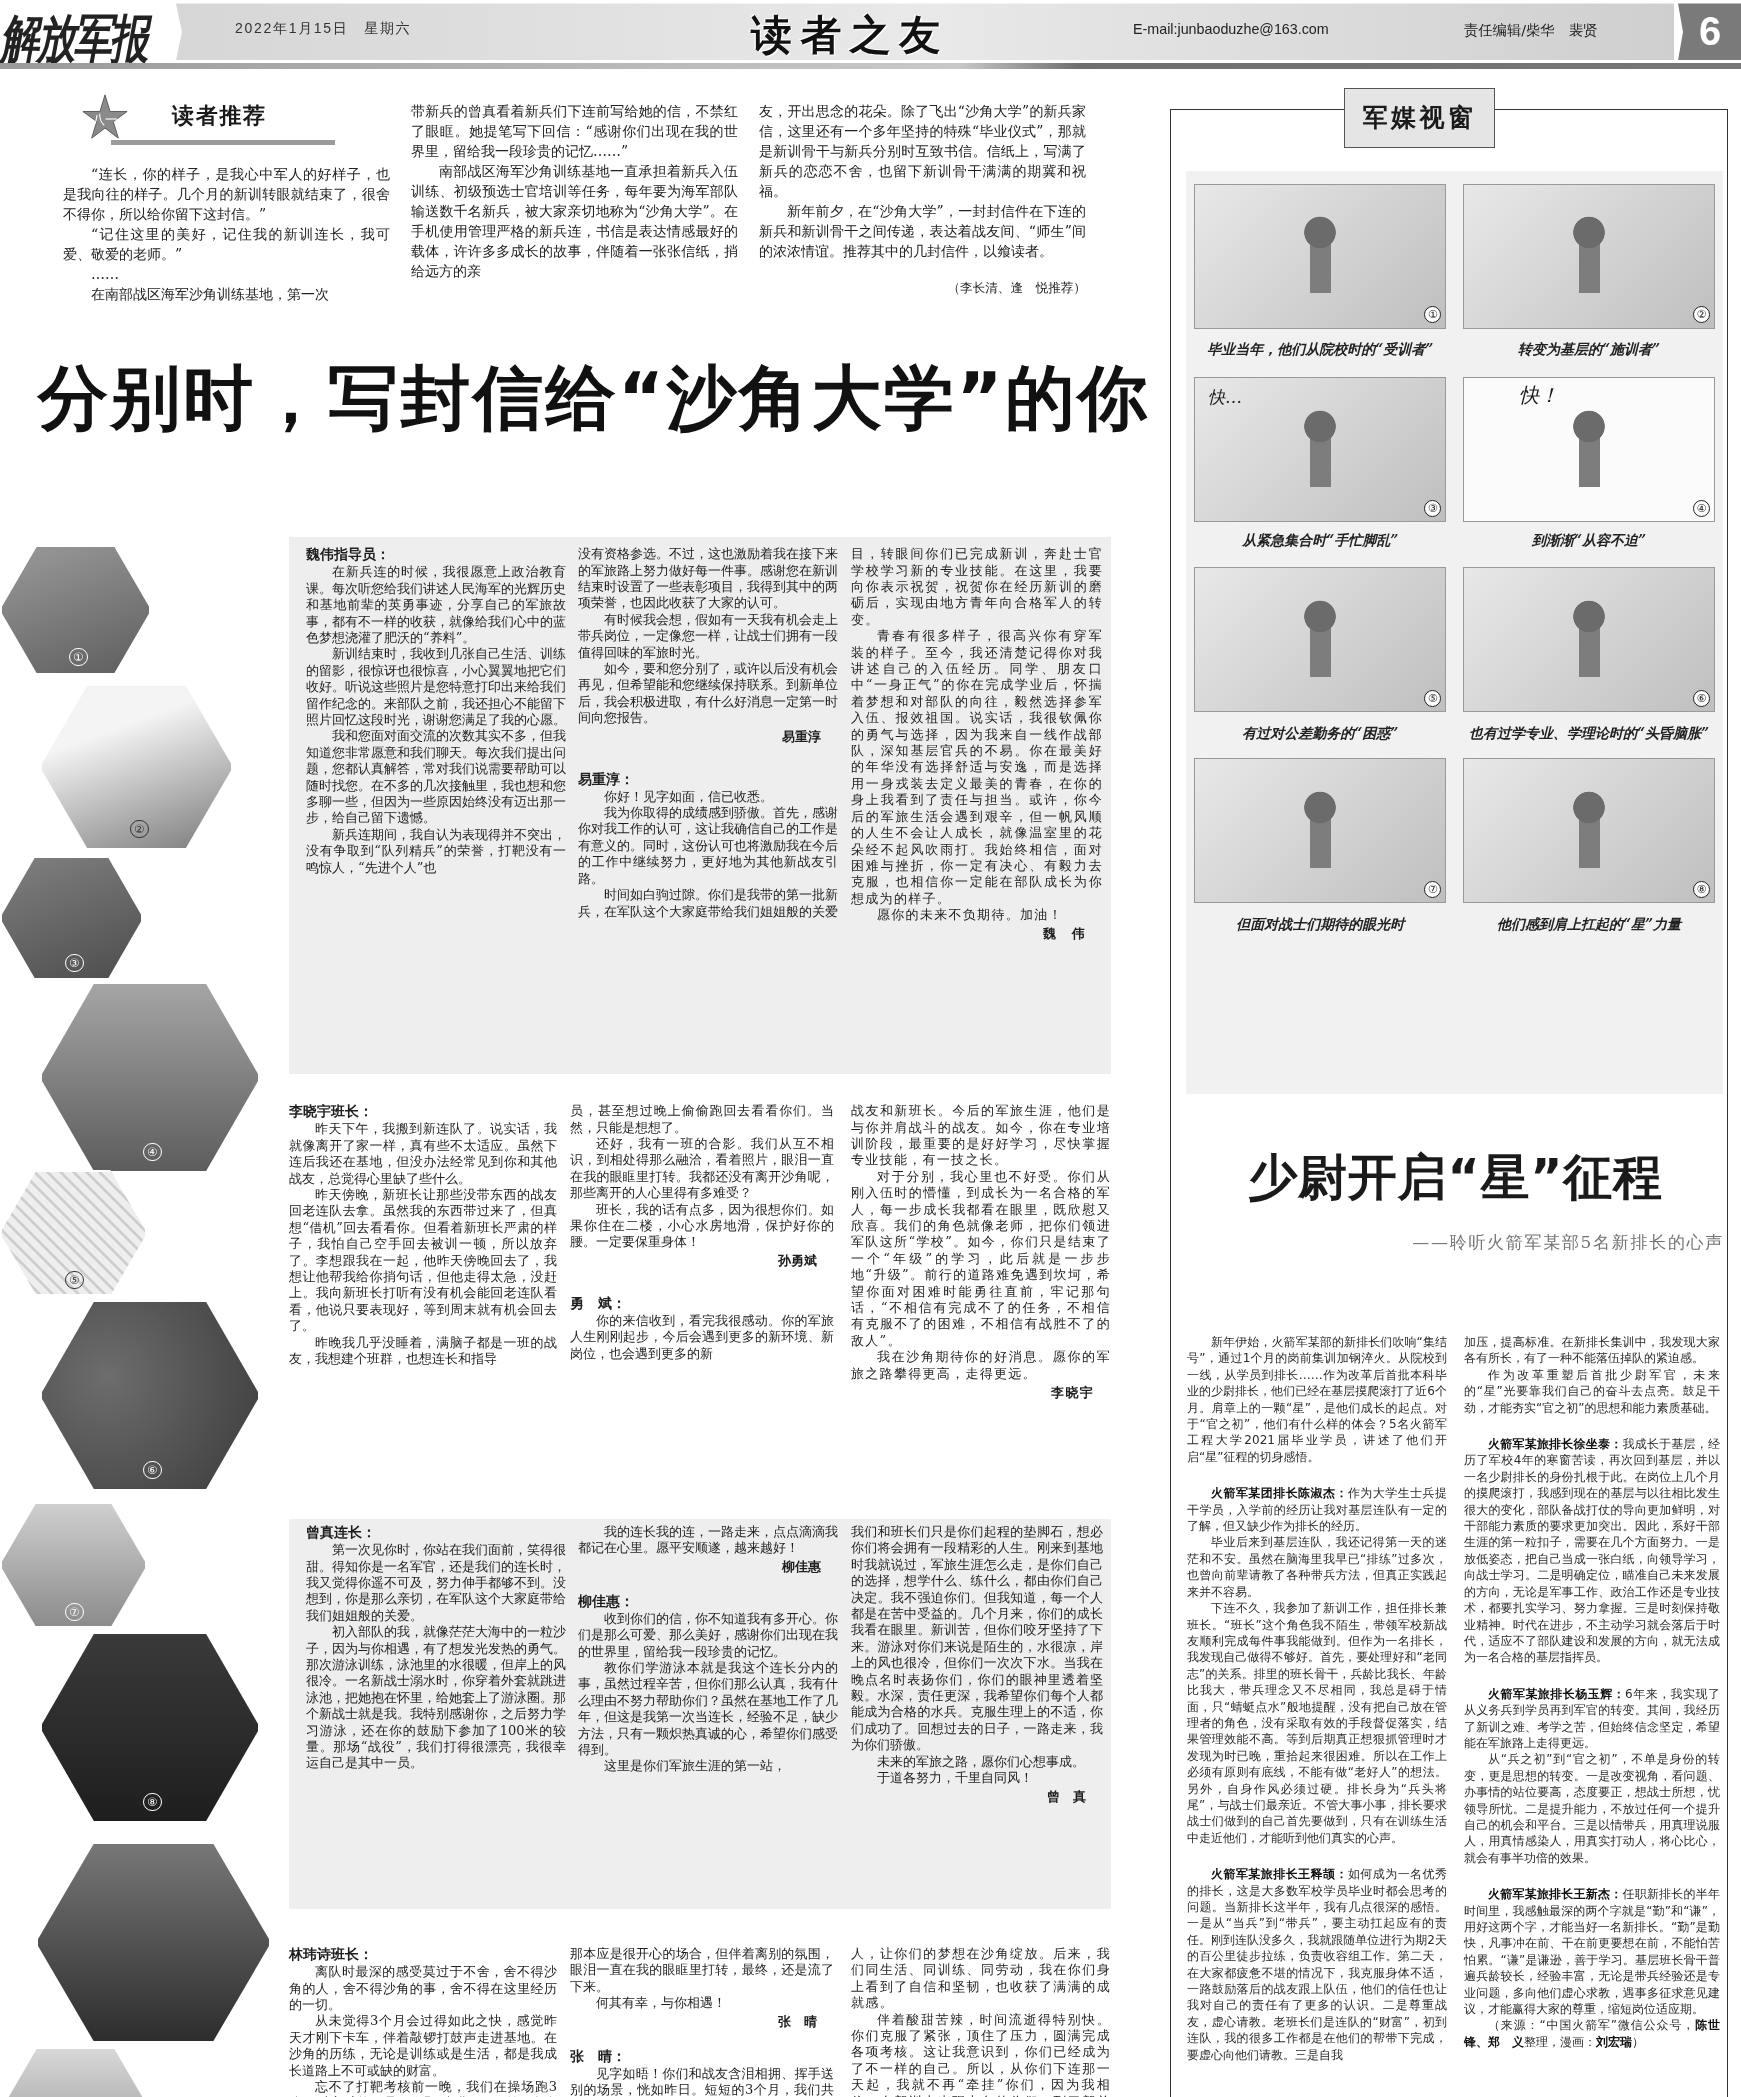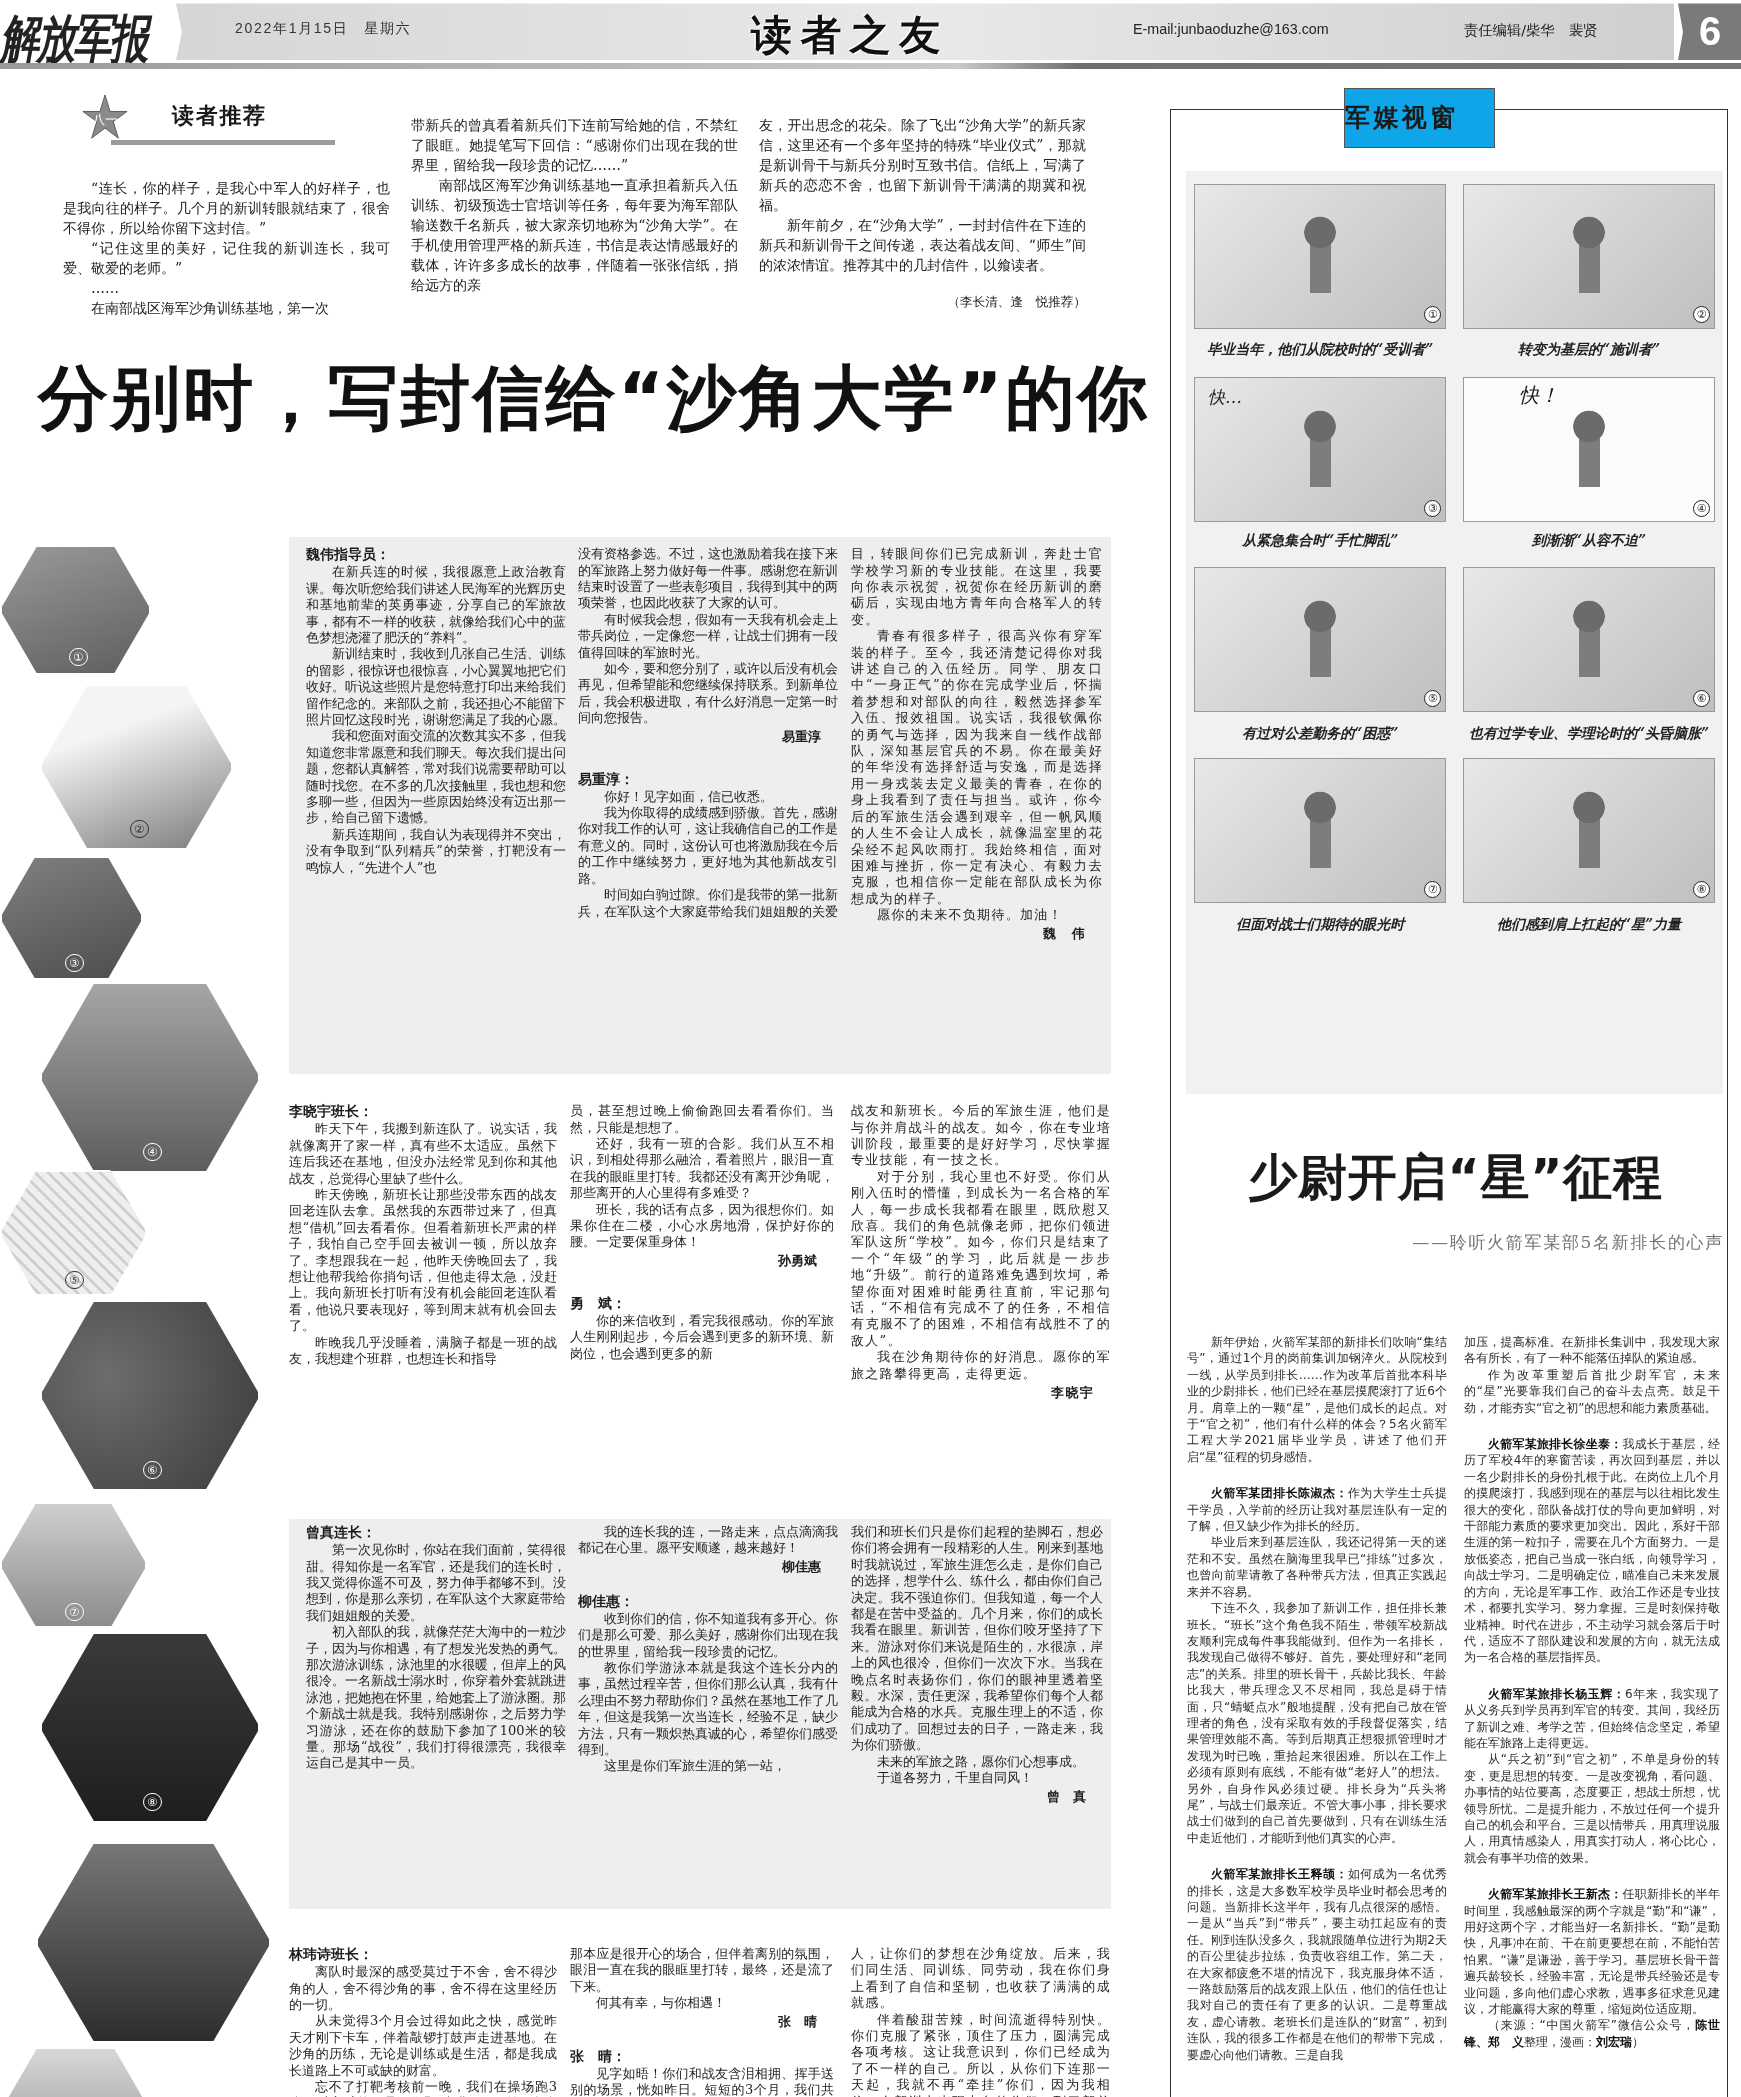--- a/index.html
+++ b/index.html
@@ -15,21 +15,21 @@
   .mh-title { left: 751px; top: 7.6px; font-family: "DejaVu Sans", sans-serif; font-weight: bold; font-size: 41px; color: #111; letter-spacing: 8.4px; text-shadow: 1.3px 1.3px 0 #fff, -1.3px -1.3px 0 #fff; }
   .mh-email { left: 1133px; top: 21px; font-family: "Liberation Sans", sans-serif; font-size: 14.3px; color: #222; }
   .mh-editor { left: 1464px; top: 21px; font-family: "DejaVu Sans", sans-serif; font-size: 14.3px; color: #222; }
   .mh-page { left: 1678px; top: 3.4px; width: 64px; height: 57px; background: #7a7a7a; color: #fff; font-family: "Liberation Sans", sans-serif; font-weight: bold; font-size: 40px; text-align: center; line-height: 57px; clip-path: polygon(0 0,100% 0,100% 100%,0 100%,5px 50%); }
   .mh-rule { left: 0; top: 63px; width: 1742px; height: 5.9px; background: linear-gradient(90deg,#9a9a9a,#c9c9c9 55%,#6e6e6e 62%,#777); }
 
   
   .rec-star { left: 82px; top: 94px; width: 46px; height: 46px; }
   .rec-z { left: 111px; top: 105px; width: 224px; height: 40px; border-bottom: 5px solid #9b9b9b; }
   .rec-title { left: 172px; top: 101px; font-family: "DejaVu Sans", sans-serif; font-weight: bold; font-size: 22px; letter-spacing: 1.7px; }
-  .intro { font-family: "DejaVu Serif", serif; font-size: 14px; line-height: 20px; text-align: justify; color: #222; margin-top: 14px; }
+  .intro { font-family: "DejaVu Serif", serif; font-size: 14px; line-height: 20px; text-align: justify; color: #222; }
   .intro p { text-indent: 2em; }
   .intro-c1 { left: 63px; top: 164px; width: 327px; }
   .intro-c2 { left: 411px; top: 101px; width: 327px; }
   .intro-c3 { left: 759px; top: 101px; width: 327px; }
   .intro-credit { text-align: right; font-size: 12.6px; margin-top: 17px; }
 
   .headline { left: 38px; top: 352px; width: 1086px; font-family: "DejaVu Sans", sans-serif; font-weight: bold; font-size: 70px; letter-spacing: 2.5px; color: #111; white-space: nowrap; }
 
   
   .panel { background: #eeeeee; }
@@ -42,21 +42,21 @@
   .letter-col .gap { height: 25px; }
 
   
   .photo { background: #8a8a8a; border: 2.5px solid #fff; box-shadow: 0 0 0 0.8px #bbb; overflow: hidden; }
   .hex { clip-path: polygon(25% 0,75% 0,100% 50%,75% 100%,25% 100%,0 50%); }
   .photo-label { position: absolute; width: 18.5px; height: 18.5px; border-radius: 50%; border: 0.8px solid #fff; color: #fff; font-size: 11.7px; line-height: 17px; text-align: center; font-family: "DejaVu Sans", sans-serif; }
 
   
   .rbox { left: 1170px; top: 109px; width: 558px; height: 2370px; border: 1.3px solid #333; border-top: none; }
   .rbox-topline { left: 1170px; top: 109px; width: 558px; height: 1.3px; background: #333; }
-  .media-tag { left: 1344px; top: 88px; width: 151px; height: 60px; background: #0ea5e9; border: 1.3px solid #555; font-family: "DejaVu Sans", sans-serif; font-weight: bold; font-size: 25px; line-height: 57px; letter-spacing: 3.4px; }
+  .media-tag { left: 1344px; top: 88px; width: 151px; height: 60px; background: #e5e5e5; border: 1.3px solid #555; font-family: "DejaVu Sans", sans-serif; font-weight: bold; font-size: 25px; text-align: center; line-height: 57px; letter-spacing: 3.4px; }
   .comic { left: 1186px; top: 171px; width: 537px; height: 923px; background: #f1f1f1; }
   .frame { position: absolute; width: 252px; height: 145px; background: linear-gradient(135deg,#e8e8e8,#bfbfbf); border: 1.3px solid #999; }
   .frame .num { position: absolute; right: 4.2px; bottom: 4.2px; width: 17px; height: 17px; border-radius: 50%; border: 0.8px solid #222; background: #fff; font-size: 11px; line-height: 15px; text-align: center; font-family: "DejaVu Sans", sans-serif; }
   .frame .fig { position: absolute; left: 50%; top: 50%; width: 50px; height: 84px; margin: -42px 0 0 -25px; background: radial-gradient(circle at 50% 22%, #6b6b6b 0 22%, transparent 23%), linear-gradient(#7d7d7d,#7d7d7d) 14.7px 29px / 21px 50px no-repeat; }
   .ccap { position: absolute; width: 260px; text-align: center; font-family: "DejaVu Serif", serif; font-style: italic; font-weight: bold; font-size: 14px; color: #222; }
 
   .star-title { left: 1187px; top: 1145px; width: 537px; text-align: center; font-family: "DejaVu Sans", sans-serif; font-weight: bold; font-size: 49px; color: #1a1a1a; letter-spacing: 0.8px; }
   .star-sub { left: 1187px; top: 1231px; width: 537px; text-align: right; font-family: "DejaVu Serif", serif; font-size: 17px; letter-spacing: 1.7px; color: #737373; }
   .rcol { position: absolute; font-family: "DejaVu Sans", sans-serif; font-size: 12px; line-height: 16.4px; text-align: justify; color: #2a2a2a; }
   .rcol p { text-indent: 2em; margin-bottom: 0; }

